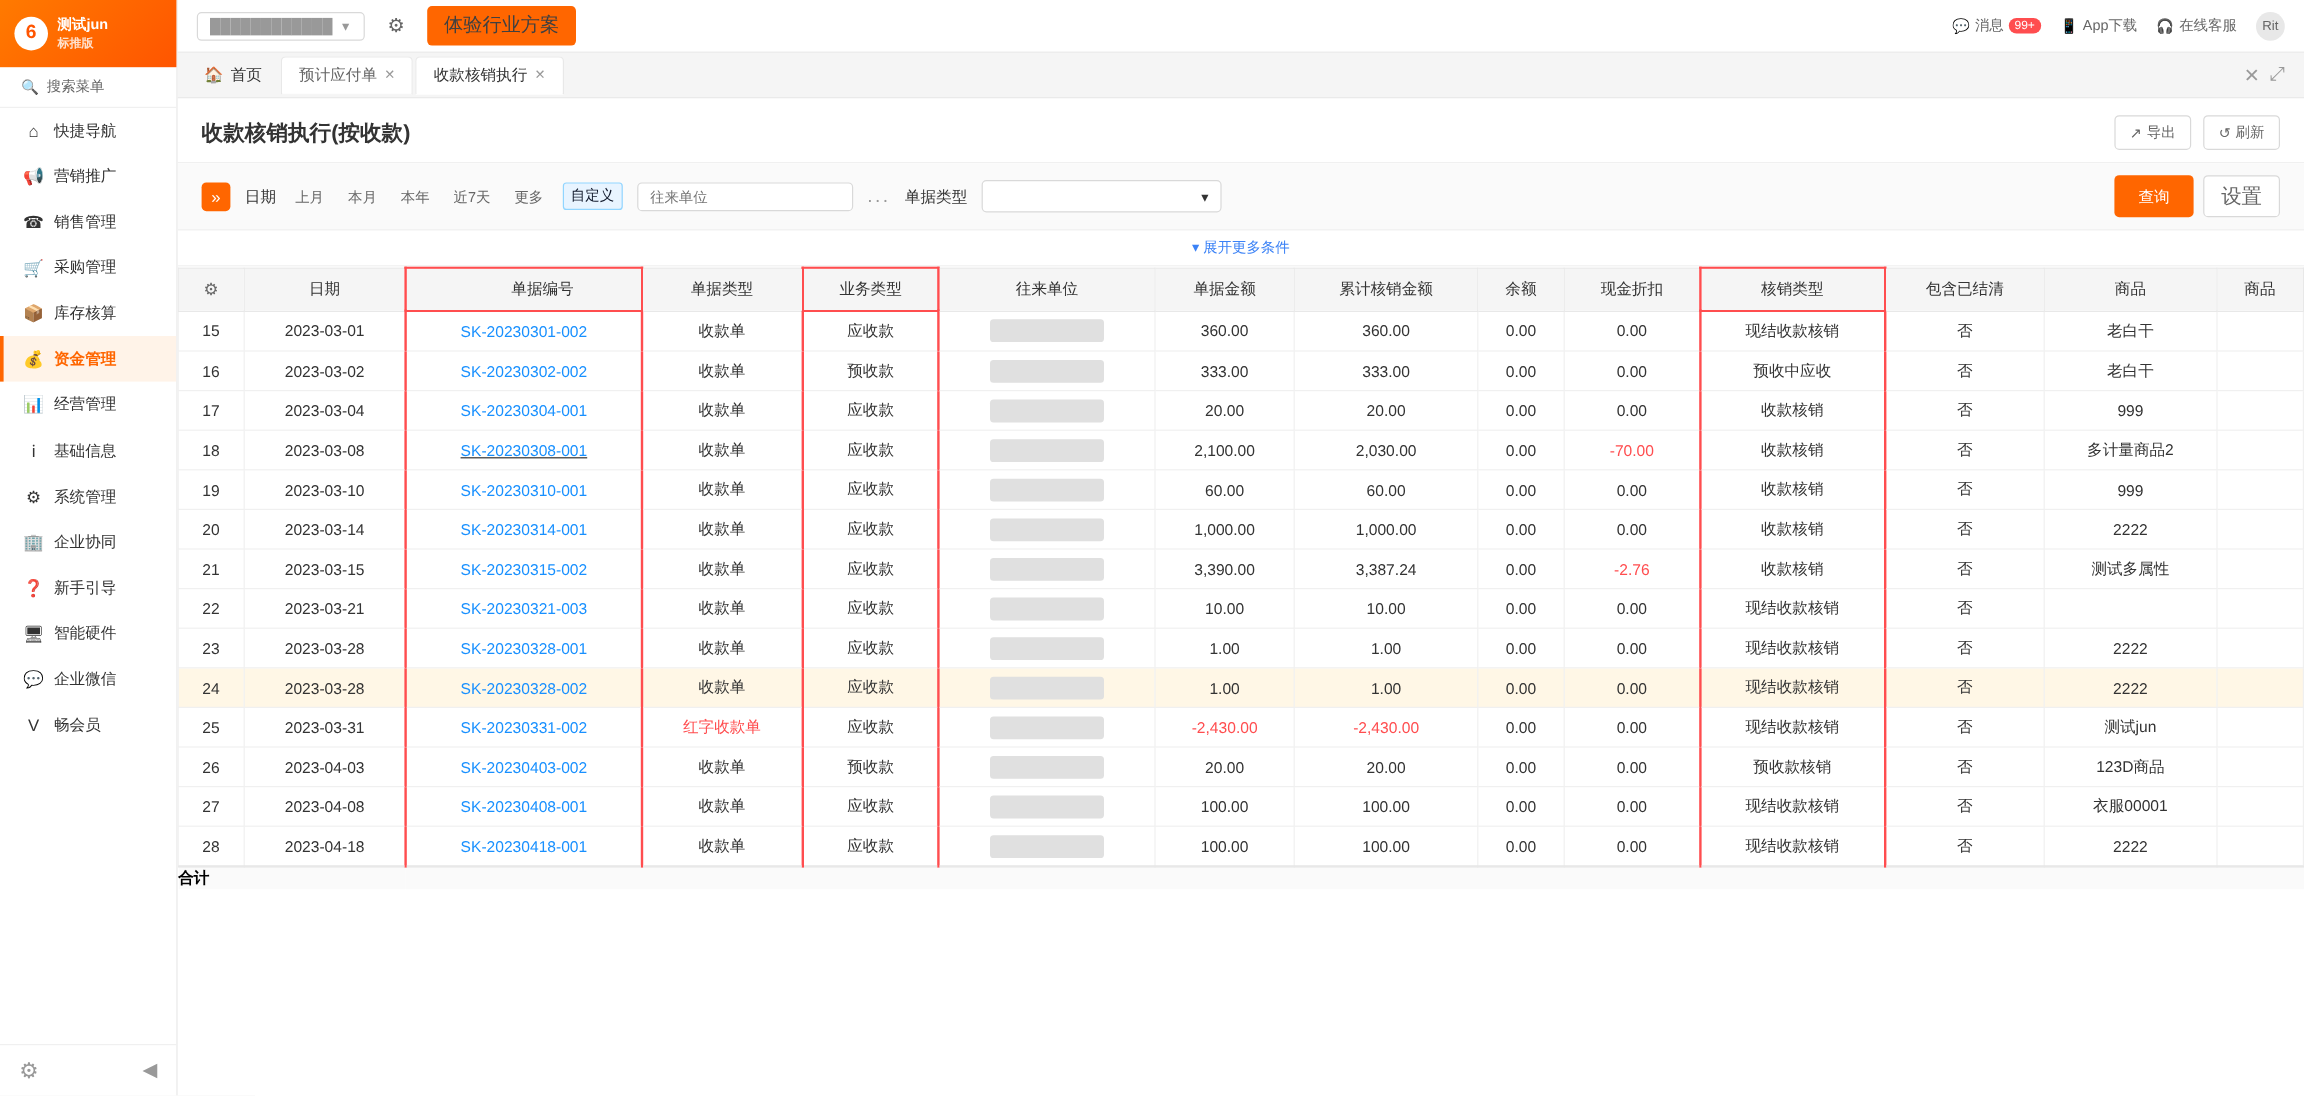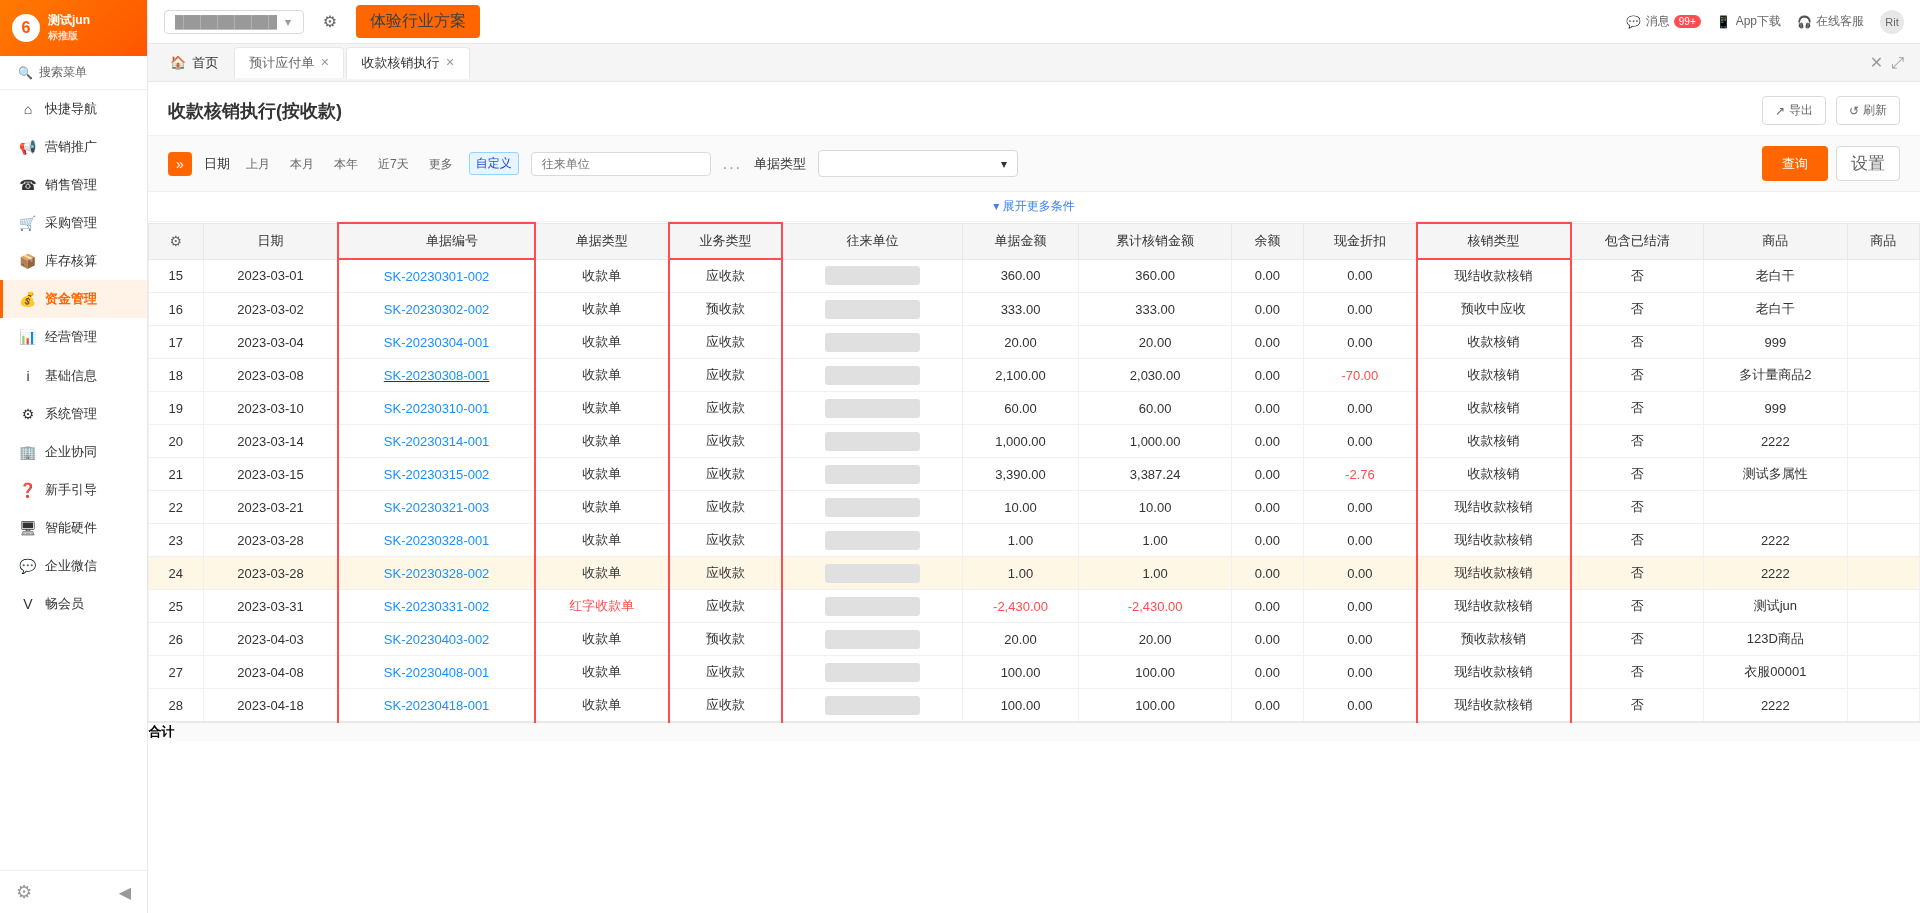--- a/index.html
+++ b/index.html
@@ -254,21 +254,21 @@
     }
     .date-btn {
       font-size: 12px;
       color: #666;
       cursor: pointer;
       padding: 2px 4px;
       border-radius: 3px;
     }
     .date-btn.custom {
       background: #e8f4ff;
-      color: #1d4ed8;
+      color: #0f172a;
       border: 1px solid #91d5ff;
       padding: 2px 6px;
       border-radius: 3px;
     }
     .filter-input {
       border: 1px solid #d9d9d9;
       border-radius: 4px;
       padding: 4px 10px;
       font-size: 12px;
       color: #999;

